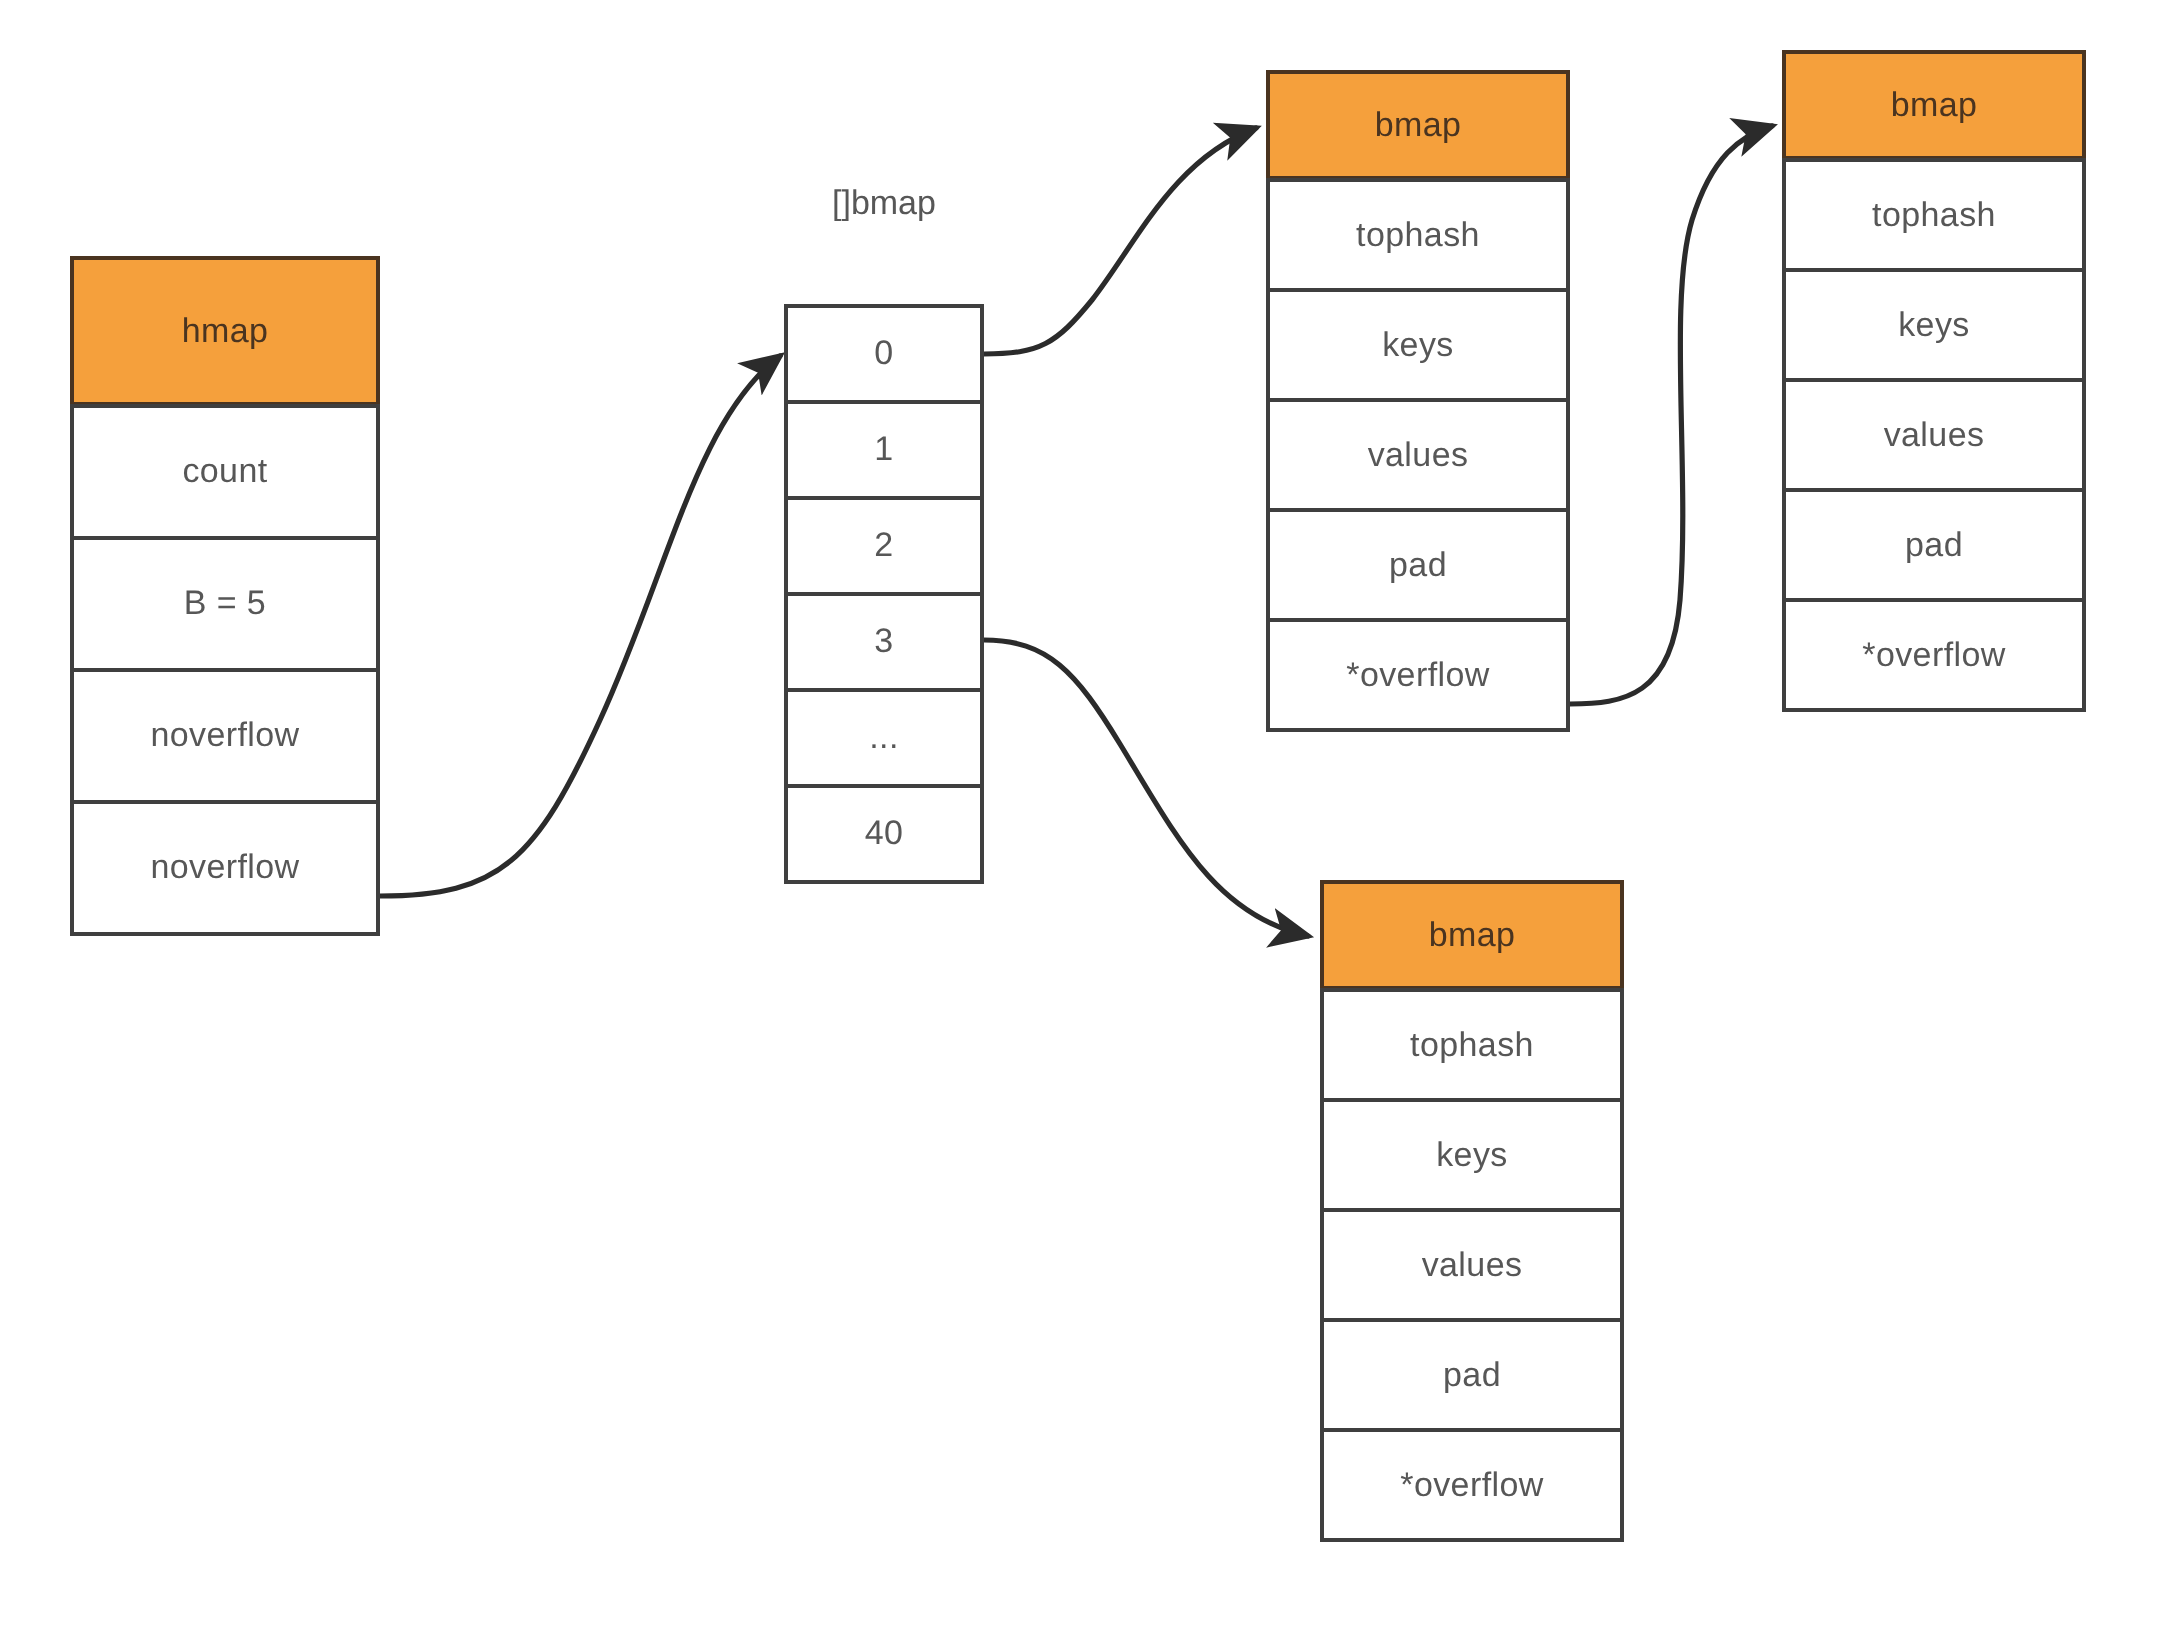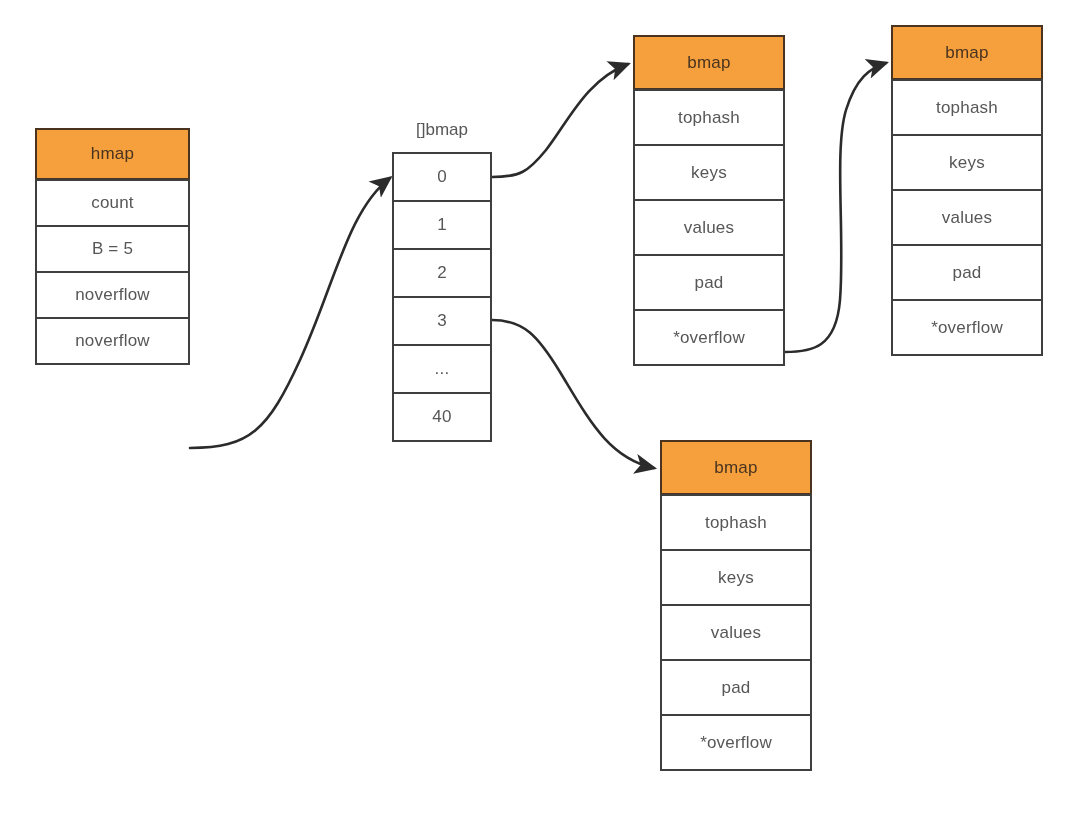--- a/index.html
+++ b/index.html
@@ -59,27 +59,27 @@
   .caption {
     position: absolute;
     color: #575757;
     font-size: 17px;
     white-space: nowrap;
     text-align: center;
   }
 
   
   #hmap-struct { left: 35px; top: 128px; width: 155px; }
-  #hmap-struct .cell { height: 48px; }
-  #hmap-struct .cell.header { height: 52px; }
+  #hmap-struct .cell { height: 68px; }
+  #hmap-struct .cell.header { height: 75px; }
 
   
   #bucket-array { left: 392px; top: 152px; width: 100px; }
   #bucket-array .cell { height: 50px; }
-  #bucket-array-label { left: 392px; top: 120px; width: 100px; }
+  #bucket-array-label { left: 392px; top: 92px; width: 100px; }
 
   
   .bmap-struct { width: 152px; }
   .bmap-struct .cell { height: 57px; }
   .bmap-struct .cell.header { height: 55px; }
   #bmap-0 { left: 633px; top: 35px; }
   #bmap-0-overflow { left: 891px; top: 25px; }
   #bmap-3 { left: 660px; top: 440px; }
 </style>
 </head>

